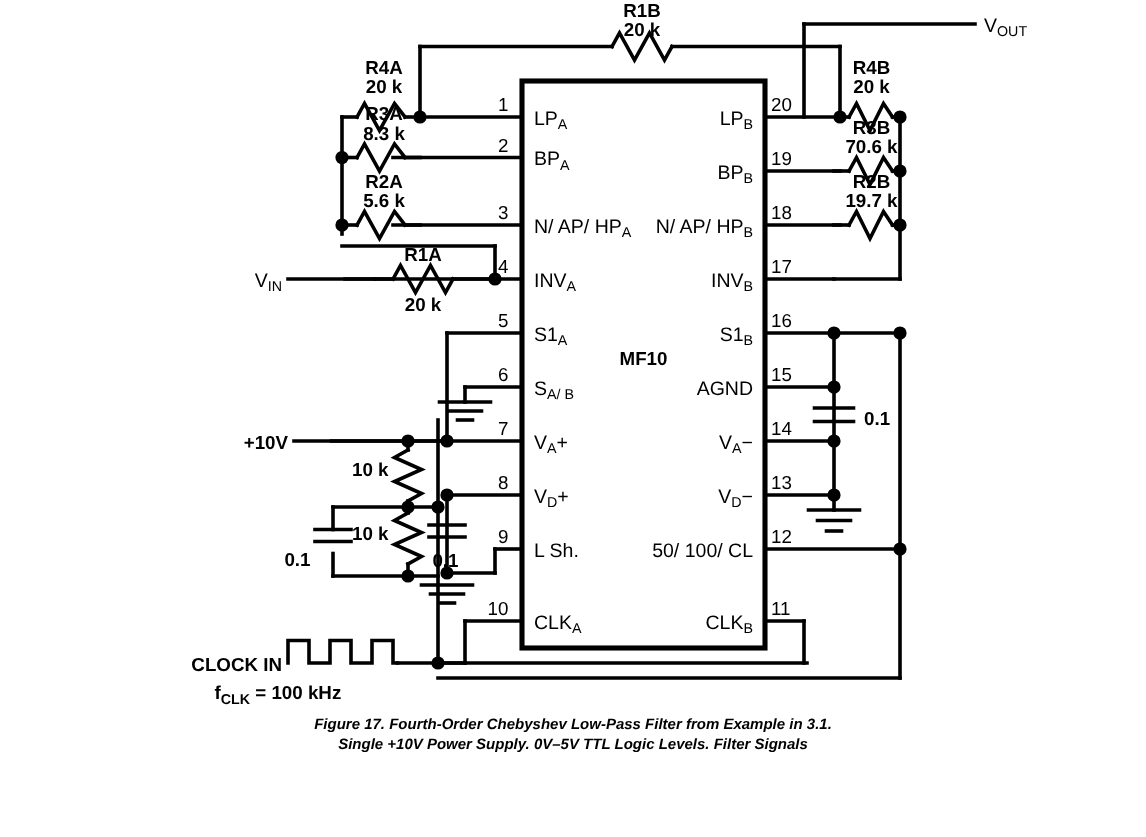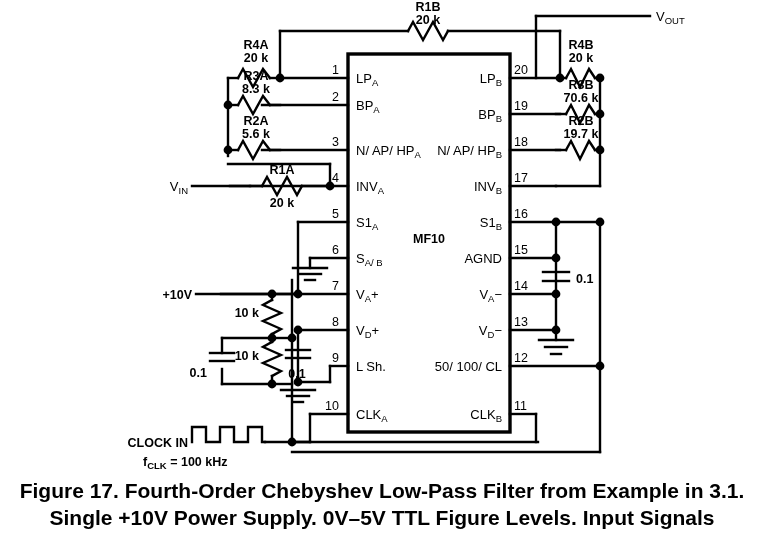--- a/index.html
+++ b/index.html
@@ -9,21 +9,21 @@
   .wire{stroke:#000;stroke-width:2.4;fill:none;stroke-linecap:square;}
   .icbox{stroke:#000;stroke-width:3.4;fill:none;}
   .dot{fill:#000;}
   .t{font-family:"Liberation Sans",sans-serif;font-size:12.5px;fill:#000;font-weight:700;}
   .tlbl{font-family:"Liberation Sans",sans-serif;font-size:13px;fill:#000;font-weight:400;}
   .tsub{font-size:9.5px;}
   .tnum{font-family:"Liberation Sans",sans-serif;font-size:12.5px;fill:#000;font-weight:400;}
   .tmid{text-anchor:middle;}
   .tend{text-anchor:end;}
   .caption{position:absolute;left:0;top:478px;width:764px;text-align:center;
-    font-family:"Liberation Sans",sans-serif;font-weight:700;font-size:21px;color:#000;line-height:1.28;}
+    font-family:"Liberation Sans",sans-serif;font-weight:700;font-size:10px;color:#000;line-height:1.28;font-style:italic;}
 </style>
 </head>
 <body>
 
 <div id="root">
 
 <svg width="764" height="478" viewBox="0 0 764 478">
 
   <rect class="icbox" x="348" y="54" width="162" height="378"></rect>
   <text class="t tmid" x="429" y="243">MF10</text>
@@ -252,16 +252,16 @@
   <circle class="dot" cx="556" cy="294" r="4.4"></circle>
   <circle class="dot" cx="556" cy="330" r="4.4"></circle>
   <circle class="dot" cx="600" cy="222" r="4.4"></circle>
   <circle class="dot" cx="600" cy="366" r="4.4"></circle>
   <circle class="dot" cx="292" cy="442" r="4.4"></circle>
 
 </svg>
 
 <div class="caption">
   <div>Figure 17.  Fourth-Order Chebyshev Low-Pass Filter from Example in 3.1.</div>
-  <div>Single +10V Power Supply. 0V–5V TTL Figure Levels. Input Signals</div>
+  <div>Single +10V Power Supply. 0V–5V TTL Logic Levels. Filter Signals</div>
 </div>
 
 </div>
 
 </body></html>

